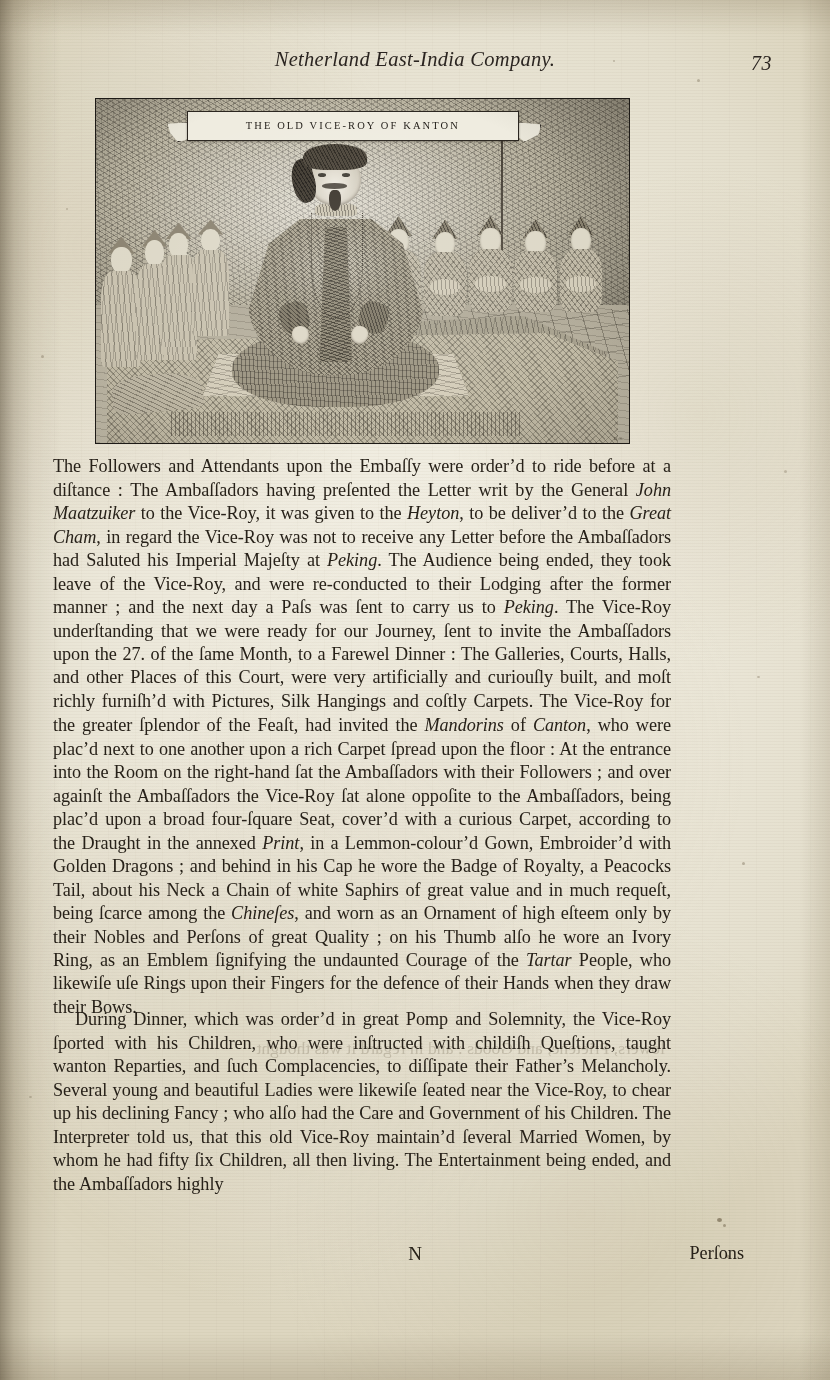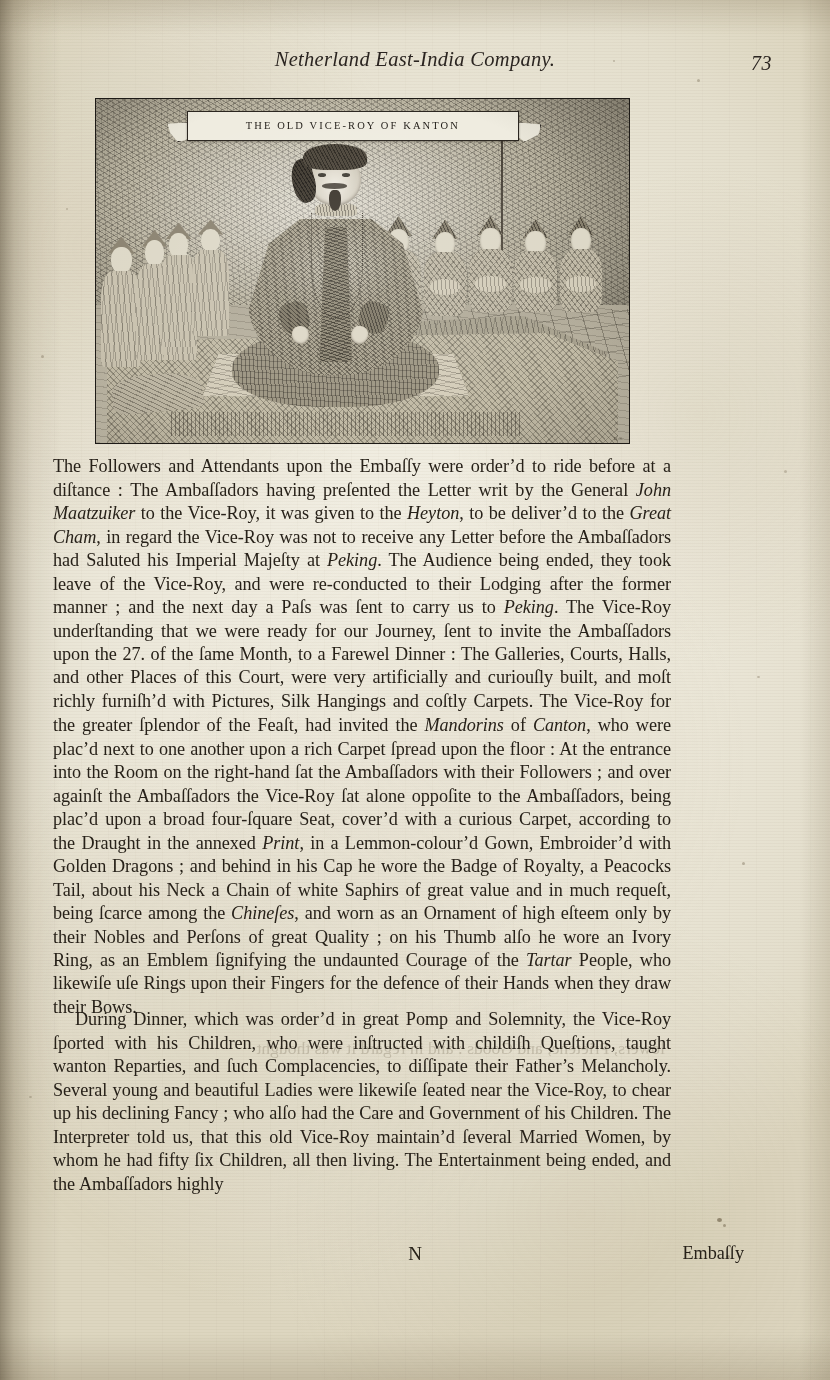--- a/index.html
+++ b/index.html
@@ -659,21 +659,21 @@
 
   <div class="showthrough">lowers, Prietene, and Goods : and in regard it was thought</div>
 
   <div class="textblock">
     <p class="para"><span>The Followers and Attendants upon the Embaſſy were order’d to ride before at a diſtance : The Ambaſſadors having preſented the Letter writ by the General </span><span class="it">John Maatzuiker</span><span> to the Vice-Roy, it was given to the </span><span class="it">Heyton</span><span>, to be deliver’d to the </span><span class="it">Great Cham</span><span>, in regard the Vice-Roy was not to receive any Letter before the Ambaſſadors had Saluted his Imperial Majeſty at </span><span class="it">Peking</span><span>. The Audience being ended, they took leave of the Vice-Roy, and were re-conducted to their Lodging after the former manner ; and the next day a Paſs was ſent to carry us to </span><span class="it">Peking</span><span>. The Vice-Roy underſtanding that we were ready for our Journey, ſent to invite the Ambaſſadors upon the 27. of the ſame Month, to a Farewel Dinner : The Galleries, Courts, Halls, and other Places of this Court, were very artificially and curiouſly built, and moſt richly furniſh’d with Pictures, Silk Hangings and coſtly Carpets. The Vice-Roy for the greater ſplendor of the Feaſt, had invited the </span><span class="it">Mandorins</span><span> of </span><span class="it">Canton</span><span>, who were plac’d next to one another upon a rich Carpet ſpread upon the floor : At the entrance into the Room on the right-hand ſat the Ambaſſadors with their Followers ; and over againſt the Ambaſſadors the Vice-Roy ſat alone oppoſite to the Ambaſſadors, being plac’d upon a broad four-ſquare Seat, cover’d with a curious Carpet, according to the Draught in the annexed </span><span class="it">Print</span><span>, in a Lemmon-colour’d Gown, Embroider’d with Golden Dragons ; and behind in his Cap he wore the Badge of Royalty, a Peacocks Tail, about his Neck a Chain of white Saphirs of great value and in much requeſt, being ſcarce among the </span><span class="it">Chineſes</span><span>, and worn as an Ornament of high eſteem only by their Nobles and Perſons of great Quality ; on his Thumb alſo he wore an Ivory Ring, as an Emblem ſignifying the undaunted Courage of the </span><span class="it">Tartar</span><span> People, who likewiſe uſe Rings upon their Fingers for the defence of their Hands when they draw their Bows.</span></p>
 
     <p class="para">During Dinner, which was order’d in great Pomp and Solemnity, the Vice-Roy ſported with his Children, who were inſtructed with childiſh Queſtions, taught wanton Reparties, and ſuch Complacencies, to diſſipate their Father’s Melancholy. Several young and beautiful Ladies were likewiſe ſeated near the Vice-Roy, to chear up his declining Fancy ; who alſo had the Care and Government of his Children. The Interpreter told us, that this old Vice-Roy maintain’d ſeveral Married Women, by whom he had fifty ſix Children, all then living. The Entertainment being ended, and the Ambaſſadors highly</p>
   </div>
 
   <div class="signature-mark">N</div>
-  <div class="catchword">Embaſſy</div>
+  <div class="catchword">Perſons</div>
 
   <div class="speck" style="left:717px; top:1218px; width:5px; height:4px; opacity:.55;"></div>
   <div class="speck" style="left:723px; top:1224px; width:3px; height:3px; opacity:.42;"></div>
   <div class="speck" style="left:726px; top:1255px; width:4px; height:3px; opacity:.40;"></div>
   <div class="speck" style="left:742px; top:862px; width:3px; height:3px; opacity:.35;"></div>
   <div class="speck" style="left:757px; top:676px; width:3px; height:2px; opacity:.32;"></div>
   <div class="speck" style="left:697px; top:79px; width:3px; height:3px; opacity:.33;"></div>
   <div class="speck" style="left:613px; top:60px; width:2px; height:2px; opacity:.30;"></div>
   <div class="speck" style="left:41px; top:355px; width:3px; height:3px; opacity:.30;"></div>
   <div class="speck" style="left:29px; top:1096px; width:3px; height:2px; opacity:.28;"></div>

